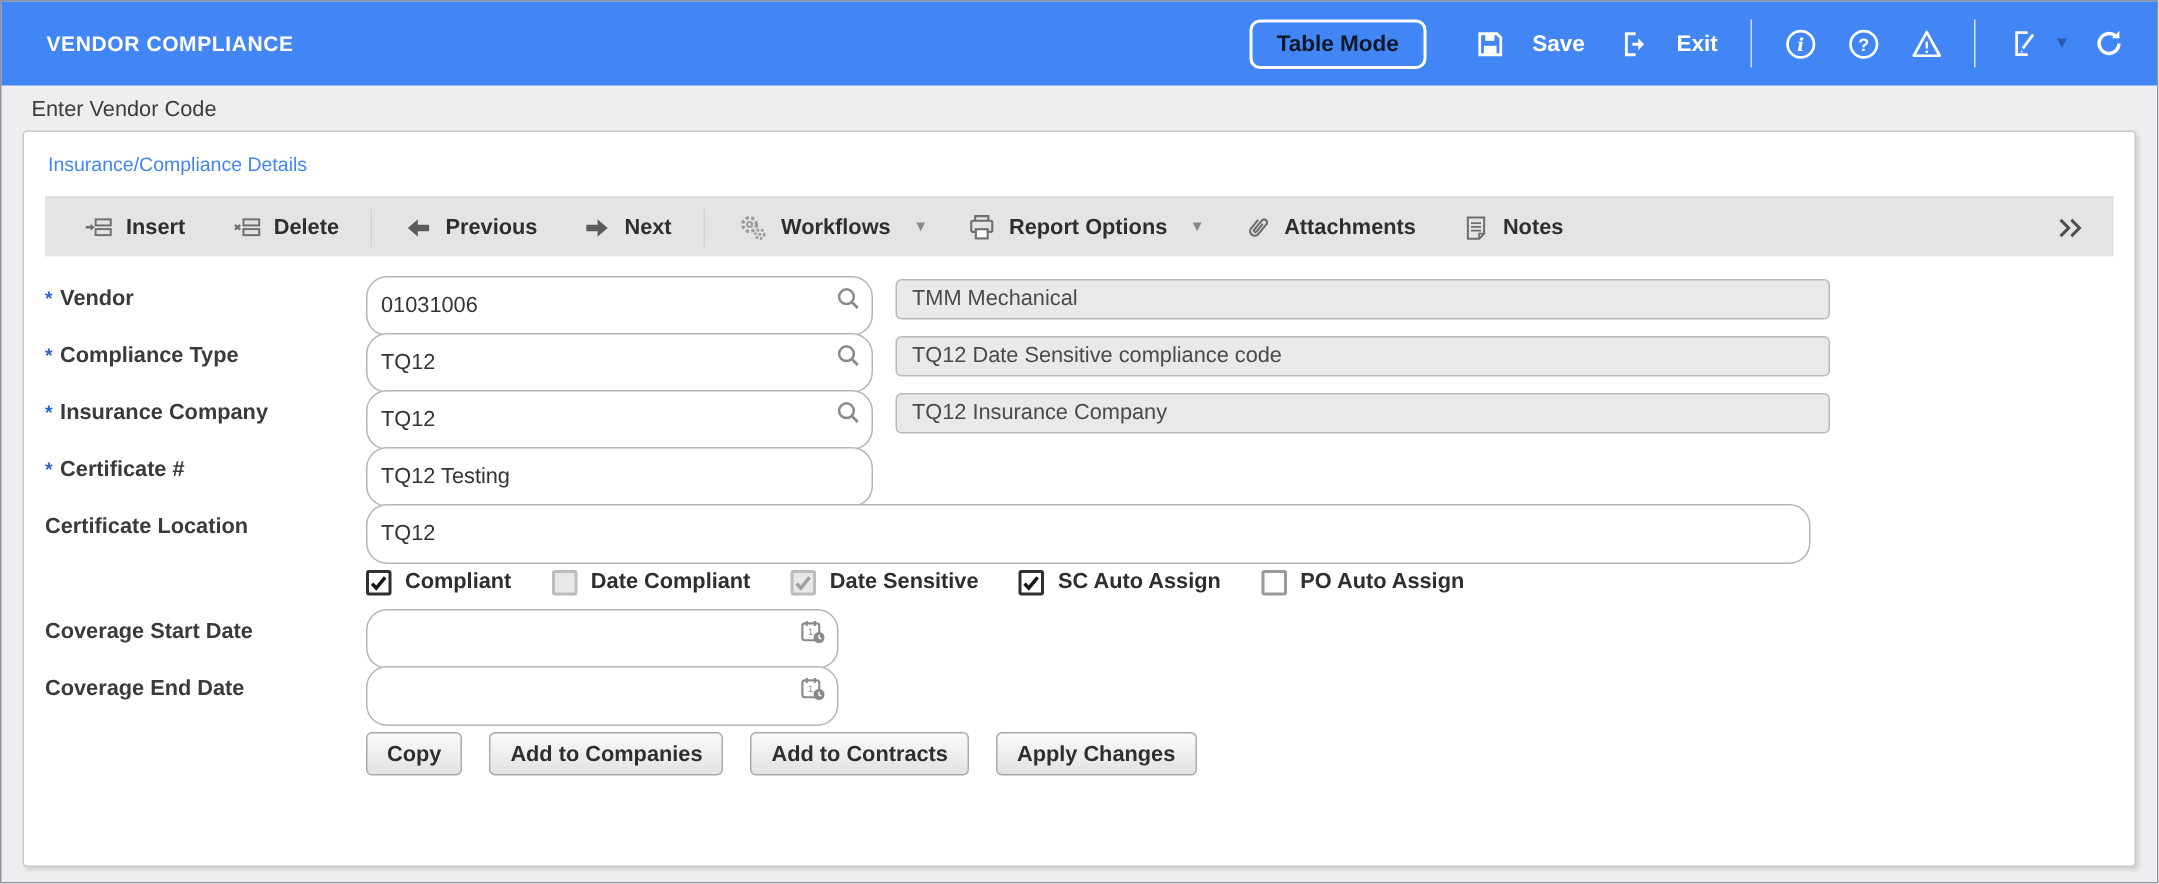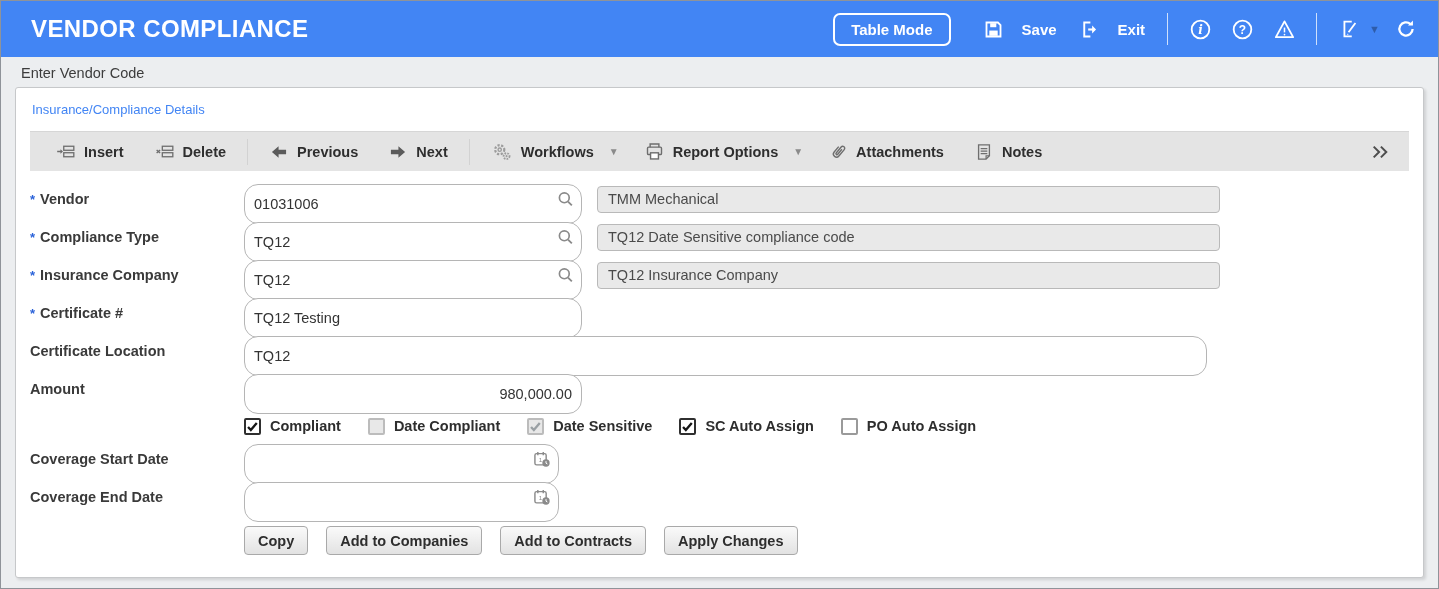--- a/index.html
+++ b/index.html
@@ -19,26 +19,26 @@
 
   
   .appbar {
     height: 56px;
     background: var(--header-bg, #4285f4);
     display: flex; align-items: center;
     padding: 0 14px 0 30px;
     color: #fff;
   }
   .appbar-title {
-    font-size: 24px; font-weight: bold; letter-spacing: .4px;
+    font-size: 14px; font-weight: bold; letter-spacing: .4px;
     flex: 0 0 auto;
   }
   .appbar-right { margin-left: auto; display: flex; align-items: center; gap: 6px; }
   .table-mode {
-    background: transparent; color: #ffffff;
+    background: transparent; color: #0f172a;
     border: 2px solid #fff; border-radius: 7px;
     font: bold 15px "Liberation Sans", sans-serif;
     padding: 6px 16px; cursor: pointer; margin-right: 18px;
   }
   .appbar-btn {
     background: transparent; border: 0; color: #fff;
     display: inline-flex; align-items: center; gap: 18px;
     font: bold 15px "Liberation Sans", sans-serif;
     padding: 4px 8px; cursor: pointer;
   }
@@ -389,26 +389,20 @@
         </div>
       </div>
 
       <div class="frow">
         <label class="flabel"><span>Certificate Location</span></label>
         <div class="tbox w-wide">
           <input value="TQ12" style="">
         </div>
       </div>
 
-      <div class="frow">
-        <label class="flabel"><span>Amount</span></label>
-        <div class="tbox w-std amount">
-          <input value="980,000.00" style="">
-        </div>
-      </div>
 
       <div class="cb-row">
           <span class="cb-item">
             <span class="cb checked">
               <svg viewBox="0 0 14 14">
                 <path d="M2.2 7.6l3 3.2 6.4-7.6" fill="none" stroke-width="2.5"></path>
               </svg>
             </span>
             <span class="cb-label">Compliant</span>
           </span>

